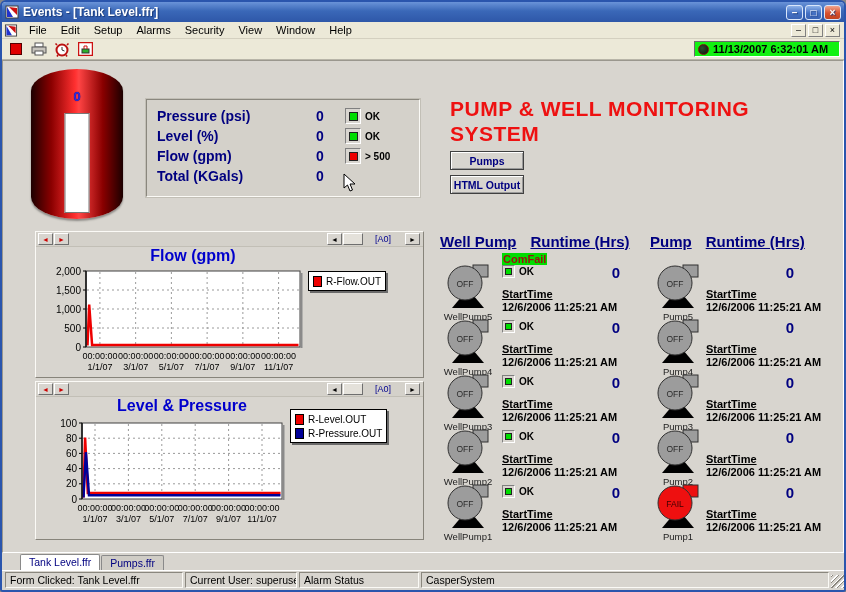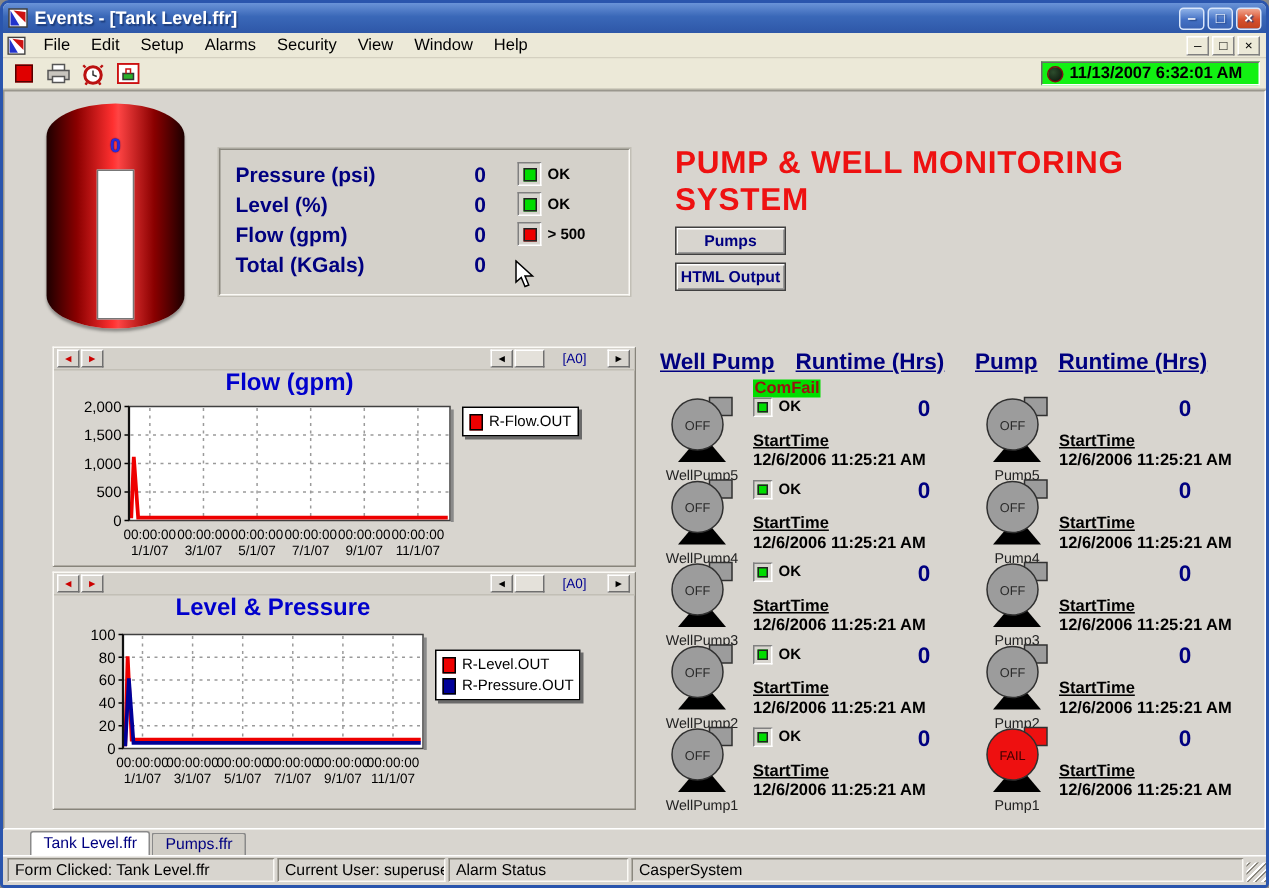--- a/index.html
+++ b/index.html
@@ -375,21 +375,21 @@
               <text x="159.2" y="125" text-anchor="middle" font-size="9">7/1/07</text>
               <line x1="192.6" y1="27" x2="192.6" y2="101" stroke="#9a9a9a" stroke-dasharray="2 3"></line>
               <text x="192.6" y="114" text-anchor="middle" font-size="9">00:00:00</text>
               <text x="192.6" y="125" text-anchor="middle" font-size="9">9/1/07</text>
               <line x1="226" y1="27" x2="226" y2="101" stroke="#9a9a9a" stroke-dasharray="2 3"></line>
               <text x="226" y="114" text-anchor="middle" font-size="9">00:00:00</text>
               <text x="226" y="125" text-anchor="middle" font-size="9">11/1/07</text>
               <polyline points="47.5,100.5 49.1,40.6 51.8,96.1 244.5,96.1" fill="none" stroke="#ee0000" stroke-width="2.5"></polyline>
               <polyline points="47.5,100.5 49.9,55.2 53.0,98.3 244.5,98.3" fill="none" stroke="#000099" stroke-width="2.5"></polyline>
               <line x1="46" y1="26" x2="46" y2="102" stroke="#101010" stroke-width="1.5"></line>
-            </svg><div class="legend-box" style="left: 254px; top: 36px;">
+            </svg><div class="legend-box" style="left: 254px; top: 12px;">
               <div class="legend-entry">
                 <span class="legend-swatch" style="background: rgb(238, 0, 0);"></span>
                 <span class="legend-label">R-Level.OUT</span>
               </div>
               <div class="legend-entry">
                 <span class="legend-swatch" style="background: rgb(0, 0, 153);"></span>
                 <span class="legend-label">R-Pressure.OUT</span>
               </div>
             </div></div>
         </div>

